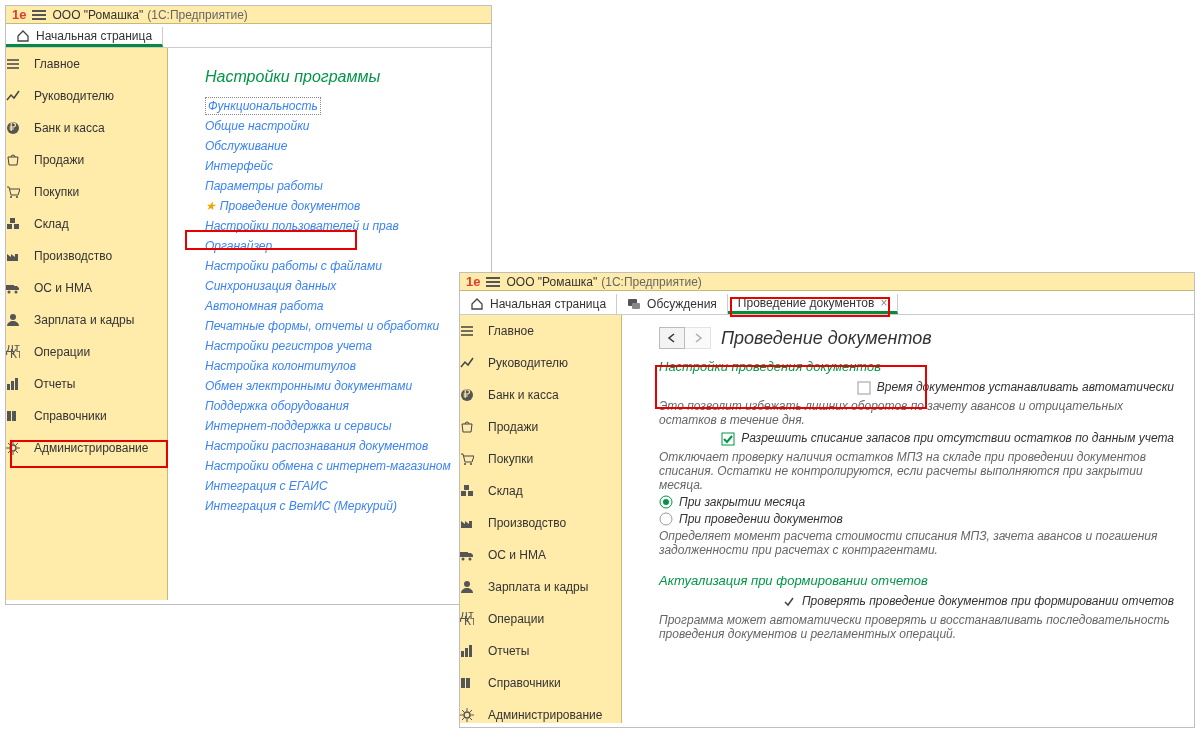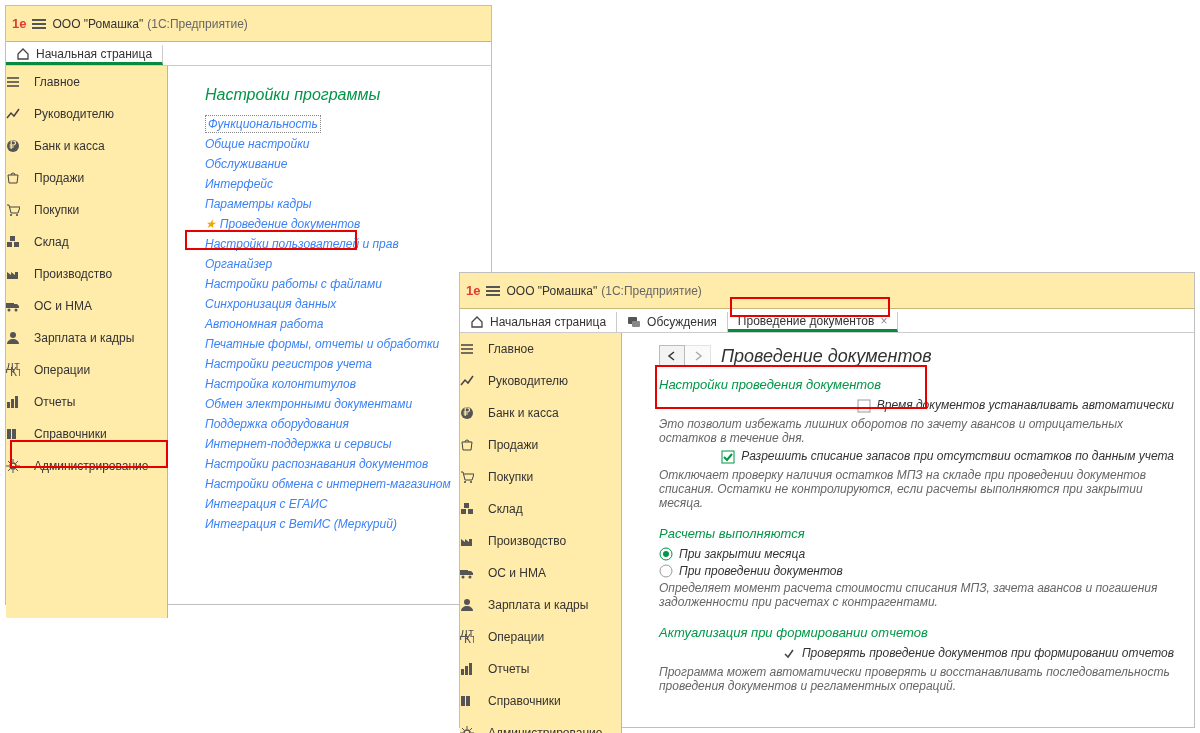--- a/index.html
+++ b/index.html
@@ -8,21 +8,21 @@
     --border:#c8b878;
     --green:#009646;
     --text:#333;
     --subtext:#666;
     --active-tab-border:#078a3c;
   }
   *{box-sizing:border-box;font-family:Arial,Helvetica,sans-serif;font-size:12px;color:var(--text);}
   body{margin:0;background:#fff;width:1200px;height:733px;position:relative;}
   
   .window{position:absolute;border:1px solid #bfbfbf;background:#fff;}
-  .titlebar{height:36px;background:var(--yellow);display:flex;align-items:center;padding:0 6px;border-bottom:1px solid var(--border);}
+  .titlebar{height:18px;background:var(--yellow);display:flex;align-items:center;padding:0 6px;border-bottom:1px solid var(--border);}
   .titlebar .brand{color:#e03c31;font-weight:bold;font-size:13px;margin-right:6px;}
   .titlebar .menuicon{margin-right:6px;display:flex;flex-direction:column;justify-content:center;height:14px;}
   .titlebar .menuicon span{width:14px;height:2px;background:#555;margin:1px 0;}
   .tabrow{height:24px;background:#fff;display:flex;align-items:flex-end;border-bottom:1px solid #ccc;}
   .tab{height:20px;display:flex;align-items:center;padding:0 10px;border-right:1px solid #ccc;cursor:pointer;}
   .tab.home{border-bottom:3px solid var(--active-tab-border);}
   .tab svg,.nav-item svg{margin-right:6px;}
   .body{display:flex;height:calc(100% - 46px);}
   .sidebar{width:162px;background:var(--yellow);border-right:1px solid var(--border);}
   .nav-item{height:32px;display:flex;align-items:center;padding:0 0;cursor:pointer;}
@@ -166,21 +166,21 @@
           <span>Администрирование</span>
         </div>
     </div>
     <div class="content">
       <h2 class="green">Настройки программы</h2>
       <div class="linklist">
         <div><a href="#" class="focused-link">Функциональность</a></div>
         <div><a href="#">Общие настройки</a></div>
         <div><a href="#">Обслуживание</a></div>
         <div><a href="#">Интерфейс</a></div>
-        <div><a href="#">Параметры кадры</a></div>
+        <div><a href="#">Параметры работы</a></div>
         <div><span class="star">★</span><a href="#">Проведение документов</a></div>
         <div><a href="#">Настройки пользователей и прав</a></div>
         <div><a href="#">Органайзер</a></div>
         <div><a href="#">Настройки работы с файлами</a></div>
         <div><a href="#">Синхронизация данных</a></div>
         <div><a href="#">Автономная работа</a></div>
         <div><a href="#">Печатные формы, отчеты и обработки</a></div>
         <div><a href="#">Настройки регистров учета</a></div>
         <div><a href="#">Настройка колонтитулов</a></div>
         <div><a href="#">Обмен электронными документами</a></div>
@@ -351,21 +351,20 @@
 
       <div class="chk" style="">
         <svg width="14" height="14">
             <rect x="1" y="1" width="12" height="12" fill="none" stroke="#009646"></rect>
             <path d="M3 7l3 3 5-6" stroke="#009646" fill="none" stroke-width="2"></path>
           </svg>
         <span>Разрешить списание запасов при отсутствии остатков по данным учета</span>
       </div>
       <p class="help">Отключает проверку наличия остатков МПЗ на складе при проведении документов списания. Остатки не контролируются, если расчеты выполняются при закрытии месяца.</p>
 
-      <h3 class="green">Расчеты выполняются</h3>
       <div class="radio">
         <svg width="14" height="14">
             <circle cx="7" cy="7" r="6" fill="none" stroke="#009646"></circle>
             <circle cx="7" cy="7" r="3" fill="#009646"></circle>
           </svg>
         <span>При закрытии месяца</span>
       </div>
       <div class="radio">
         <svg width="14" height="14">
             <circle cx="7" cy="7" r="6" fill="none" stroke="#999"></circle>

